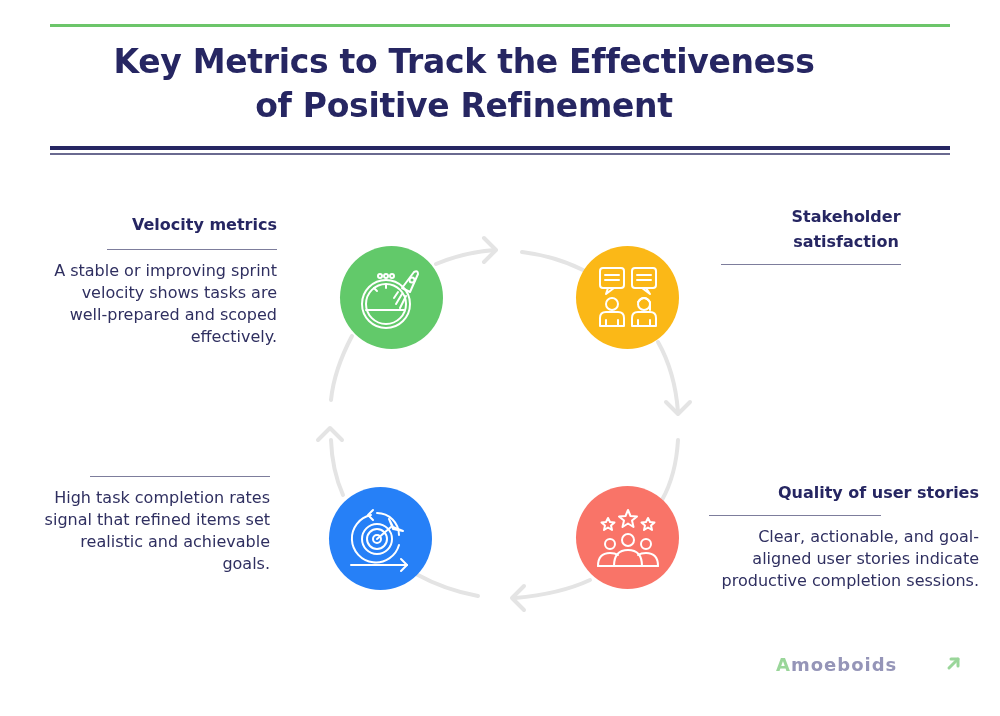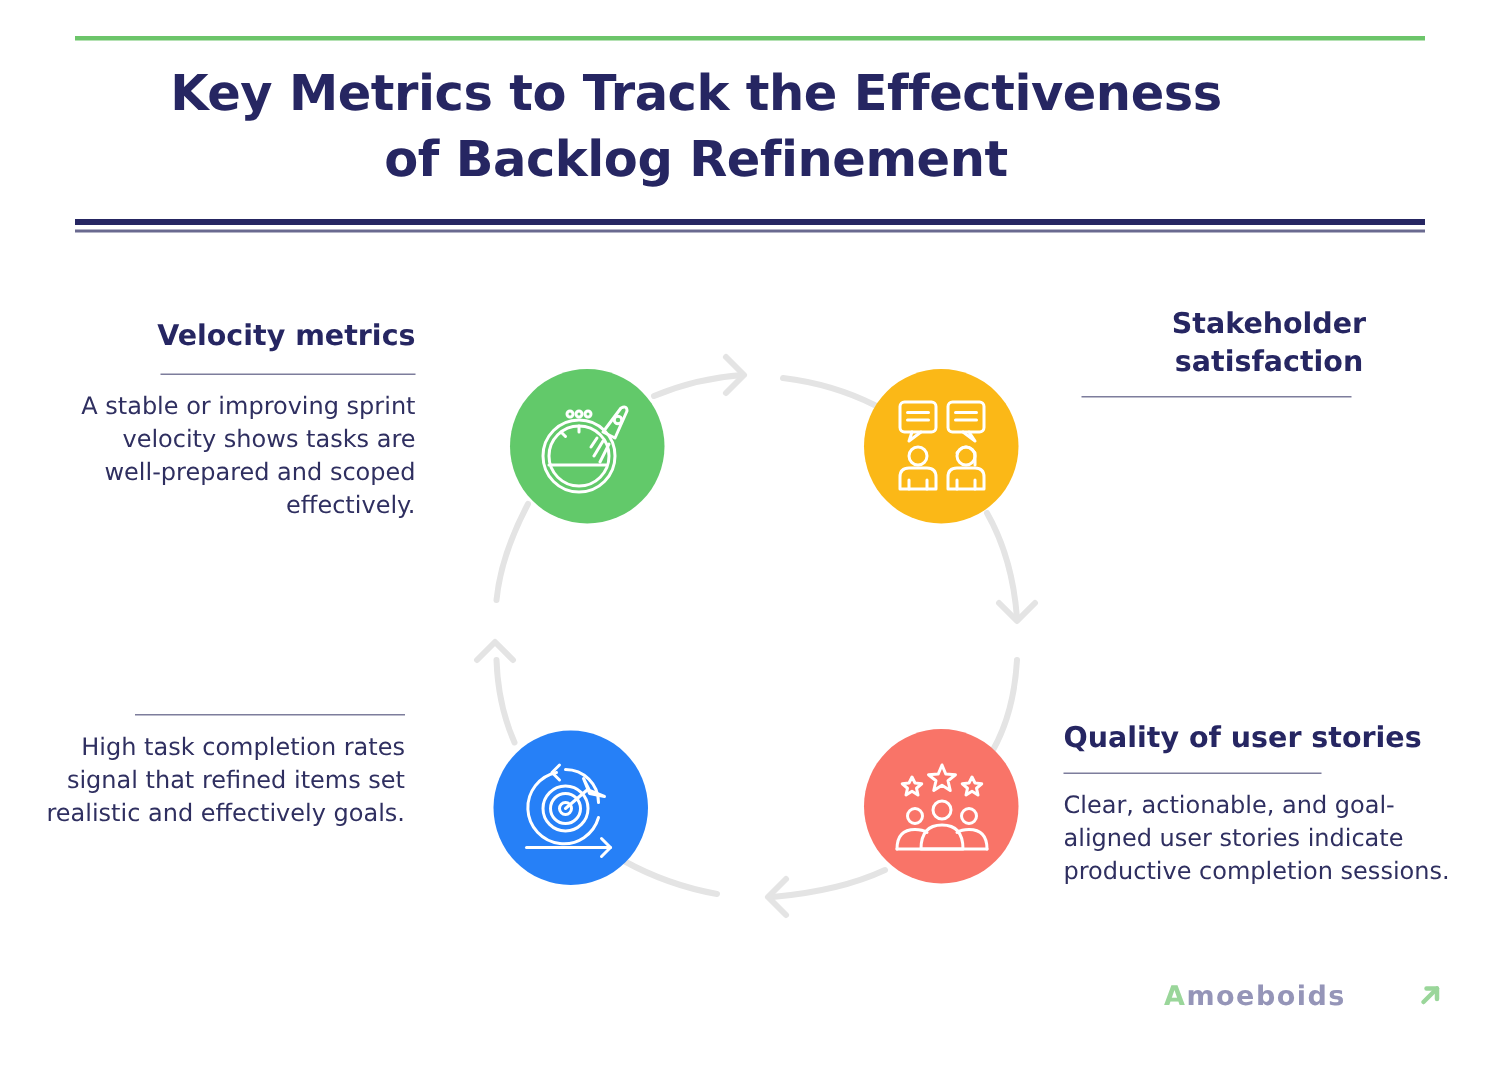--- a/index.html
+++ b/index.html
@@ -2,52 +2,52 @@
 <html><head>
 <meta charset="utf-8">
 <style>
   html, body { margin: 0; padding: 0; background: #ffffff; }
   body { width: 1000px; height: 716px; position: relative; overflow: hidden; font-family: "Liberation Sans", "DejaVu Sans", sans-serif; color: #2a2a5e; }
   .top-rule { position: absolute; left: 50px; top: 24px; width: 900px; height: 3px; background: #6cc56a; }
   .title { position: absolute; left: 0; top: 40px; width: 928px; text-align: center; font-family: "DejaVu Sans", sans-serif; font-weight: bold; font-size: 33px; line-height: 44px; color: #262662; letter-spacing: -0.3px; }
   .rule-thick { position: absolute; left: 50px; top: 146px; width: 900px; height: 4px; background: #262662; }
   .rule-thin { position: absolute; left: 50px; top: 153px; width: 900px; height: 2px; background: #6a6a90; }
   .block { position: absolute; }
-  .block h2 { margin: 0; font-family: "DejaVu Sans", sans-serif; font-weight: bold; font-size: 19px; line-height: 25px; color: #262662; }
+  .block h2 { margin: 0; font-family: "DejaVu Sans", sans-serif; font-weight: bold; font-size: 16px; line-height: 25px; color: #262662; }
   .block .sep { height: 1px; background: #7d7d9c; margin: 12px 0 10px 0; }
   .block p { margin: 0; font-family: "DejaVu Sans", sans-serif; font-size: 16px; line-height: 22px; color: #2f2f60; }
   .right-align { text-align: right; }
   .right-align .sep { margin-left: auto; }
   .b1 { left: 40px; top: 212px; width: 237px; }
   .b1 .sep { width: 170px; }
   .b2 { left: 721px; top: 204px; width: 250px; text-align: center; }
   .b2 .sep { width: 180px; margin-top: 10px; }
   .b3 { left: 30px; top: 464px; width: 240px; }
   .b3 .sep { width: 180px; }
-  .b4 { left: 709px; top: 480px; width: 270px; }
+  .b4 { left: 709px; top: 480px; width: 270px; text-align: right; }
   .b4 .sep { width: 172px; margin-top: 10px; }
   .ring { position: absolute; left: 0; top: 0; width: 1000px; height: 716px; }
   .node { position: absolute; width: 103px; height: 103px; border-radius: 50%; display: flex; align-items: center; justify-content: center; }
   .node svg { width: 80px; height: 80px; }
   .n1 { left: 340px; top: 246px; }
   .n2 { left: 576px; top: 246px; }
   .n3 { left: 329px; top: 487px; }
   .n4 { left: 576px; top: 486px; }
   .logo { position: absolute; left: 776px; top: 654px; font-family: "DejaVu Sans", sans-serif; font-weight: bold; font-size: 18px; color: #9595b8; letter-spacing: 1px; }
   .logo .accent { color: #9ad69a; }
   .logo-arrow { position: absolute; left: 946px; top: 655px; width: 16px; height: 16px; }
 </style>
 </head>
 <body>
 
 <div class="top-rule"></div>
 
 <div class="title">
   <div>Key Metrics to Track the Effectiveness</div>
-  <div>of Backlog Refinement</div>
+  <div>of Positive Refinement</div>
 </div>
 
 <div class="rule-thick"></div>
 <div class="rule-thin"></div>
 
 <svg class="ring" viewBox="0 0 1000 716">
   <g fill="none" stroke="#e4e4e4" stroke-width="4" stroke-linecap="round" stroke-linejoin="round">
 
     <path d="M 436 264 Q 465 252 495 250"></path>
     <path d="M 522 252 Q 555 256 583 270"></path>
@@ -142,21 +142,21 @@
 <div class="block b2">
   <h2>
     <span>Stakeholder</span><br>
     <span>satisfaction</span>
   </h2>
   <div class="sep"></div>
 </div>
 
 <div class="block b3 right-align">
   <div class="sep"></div>
-  <p>High task completion rates signal that refined items set realistic and effectively goals.</p>
+  <p>High task completion rates signal that refined items set realistic and achievable goals.</p>
 </div>
 
 <div class="block b4">
   <h2>Quality of user stories</h2>
   <div class="sep"></div>
   <p>Clear, actionable, and goal-aligned user stories indicate productive completion sessions.</p>
 </div>
 
 <div class="logo">
   <span class="accent">A</span><span>moeboids</span>

